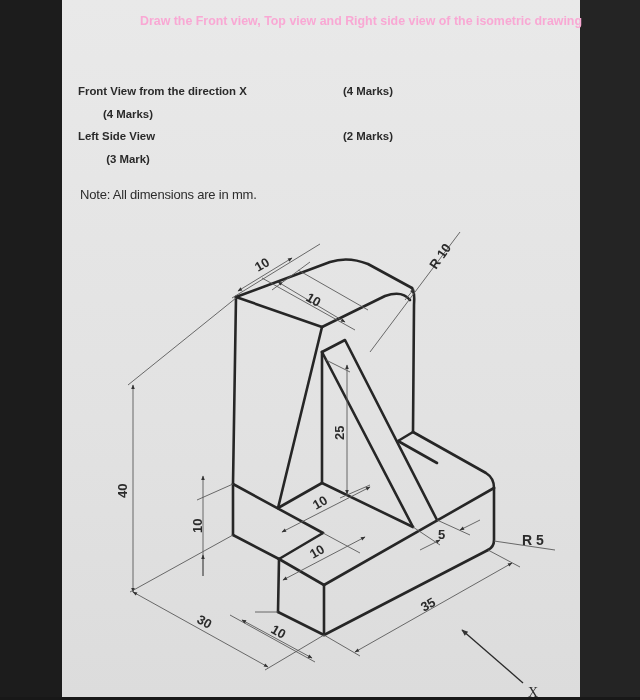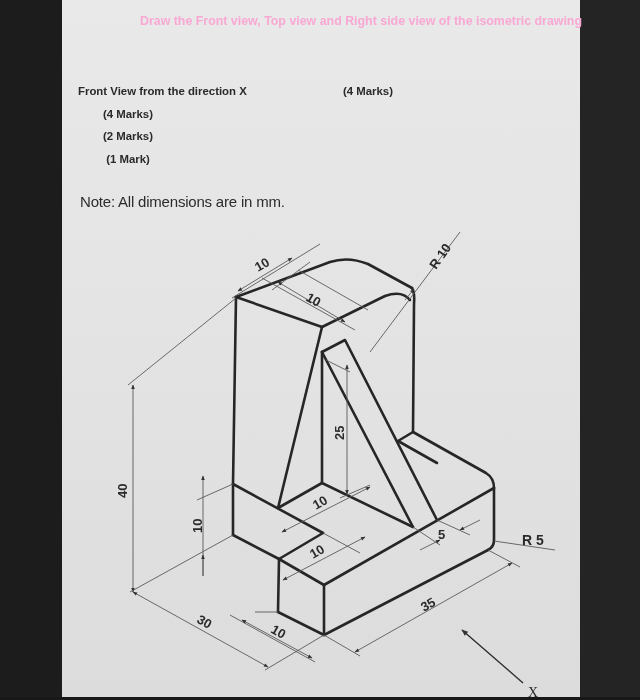--- a/index.html
+++ b/index.html
@@ -22,22 +22,22 @@
   }
   .instr .u { text-decoration: underline; }
   .marks {
     position: absolute; left: 78px; top: 80px; width: 340px;
     font-size: 11.4px; font-weight: bold; color: #2a2a2a;
   }
   .marks .row { display: flex; height: 22.5px; align-items: center; }
   .marks .lbl { width: 240px; }
   .marks .val { width: 100px; text-align: center; }
   .note {
-    position: absolute; left: 80px; top: 193px;
-    font-size: 15px; color: #2c2c2c; letter-spacing: -0.2px;
+    position: absolute; left: 80px; top: 187px;
+    font-size: 13px; color: #2c2c2c; letter-spacing: -0.2px;
   }
   svg.drawing { position: absolute; left: 0; top: 0; }
   .obj { stroke: #262626; stroke-width: 2.6; fill: none; stroke-linejoin: round; stroke-linecap: round; }
   .dim { stroke: #5a5a5a; stroke-width: 0.9; fill: none; }
   .dimtxt { font-family: "Liberation Sans", sans-serif; font-weight: bold; font-size: 13px; fill: #2a2a2a; }
   .xlbl { font-family: "Liberation Serif", serif; font-size: 14px; fill: #2a2a2a; }
 </style>
 </head>
 <body>
 
@@ -51,24 +51,25 @@
 
 <div class="marks">
   <div class="row">
     <span class="lbl">Front View from the direction X</span>
     <span class="val">(4 Marks)</span>
   </div>
   <div class="row">
     <span class="val">(4 Marks)</span>
   </div>
   <div class="row">
+    <span class="lbl">Left Side View</span>
     <span class="val">(2 Marks)</span>
   </div>
   <div class="row">
-    <span class="val">(1 Mark)</span>
+    <span class="val">(3 Mark)</span>
   </div>
 </div>
 
 <div class="note">Note: All dimensions are in mm.</div>
 
 <svg class="drawing" width="640" height="700" viewBox="0 0 640 700">
   <defs>
     <marker id="ar" viewBox="0 0 10 10" refX="9" refY="5" markerWidth="7" markerHeight="5" orient="auto-start-reverse">
       <path d="M0,1 L10,5 L0,9 z" fill="#333"></path>
     </marker>

